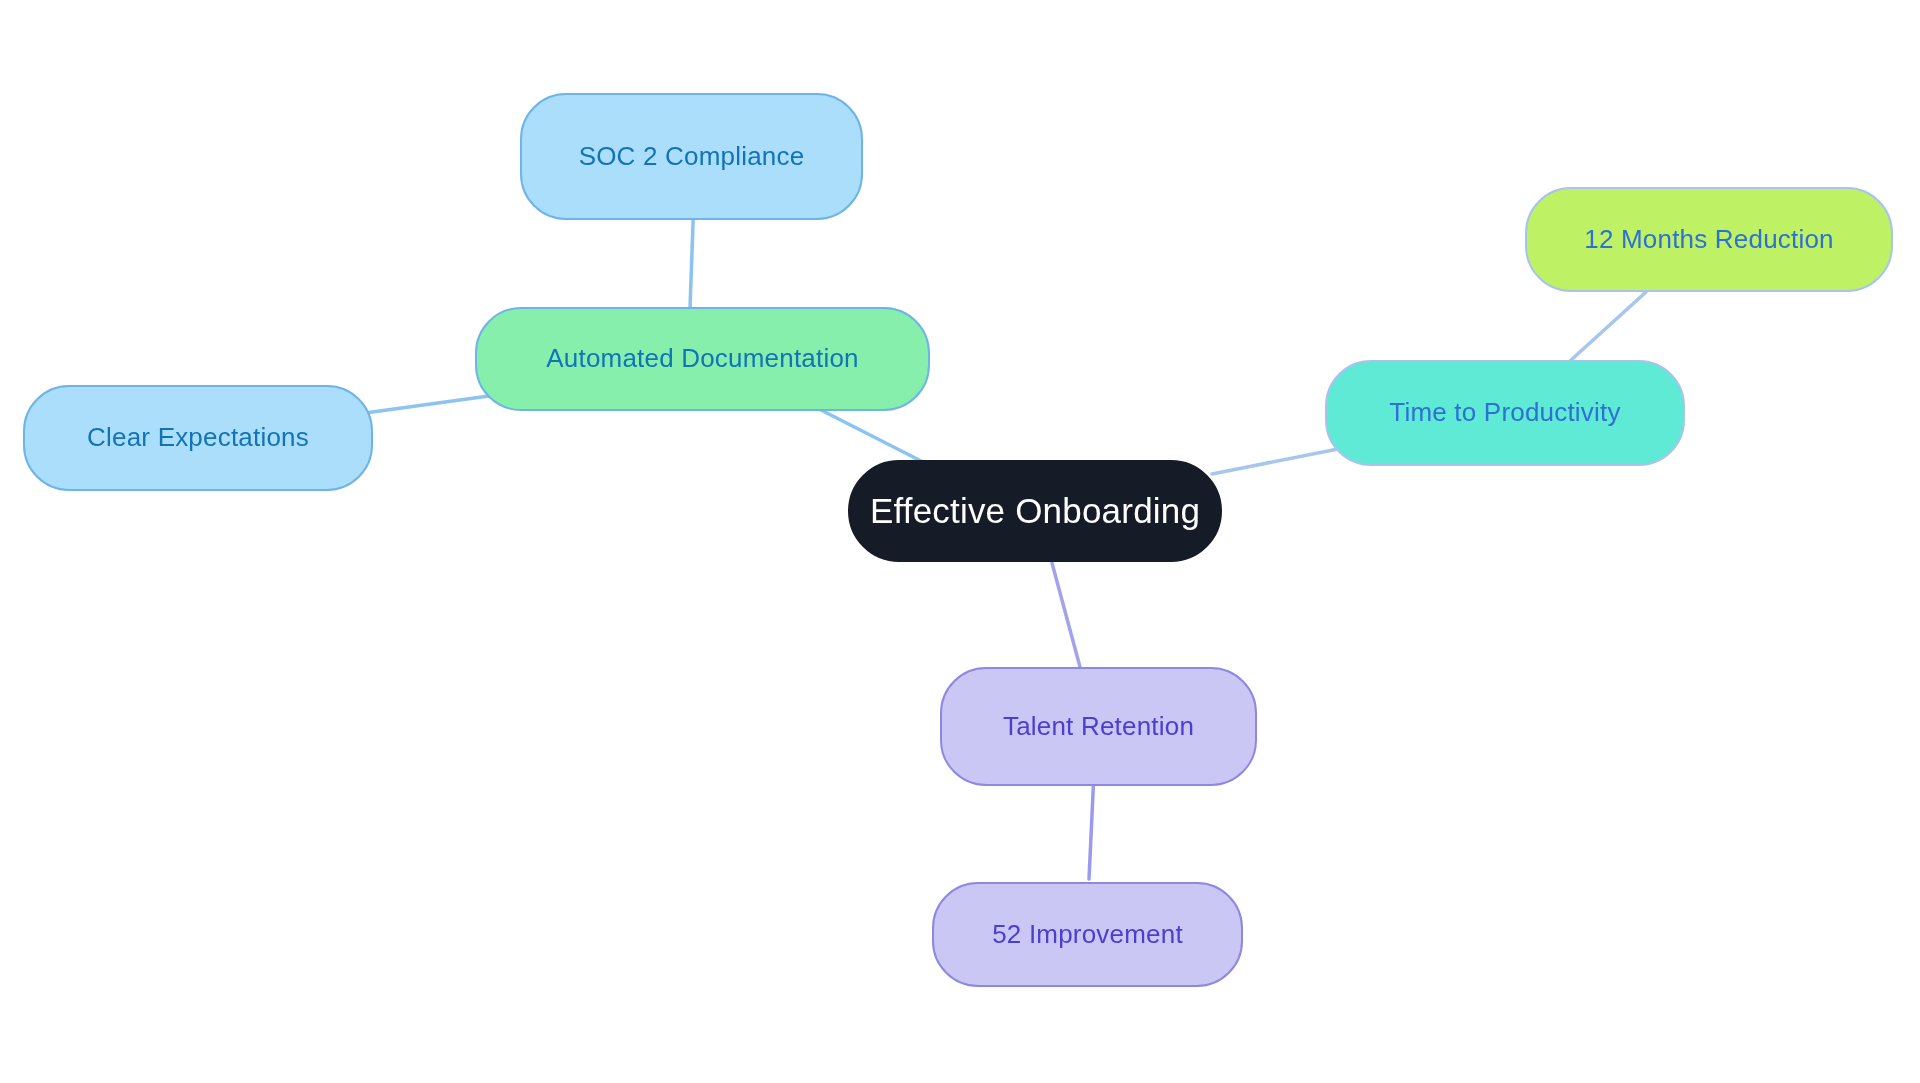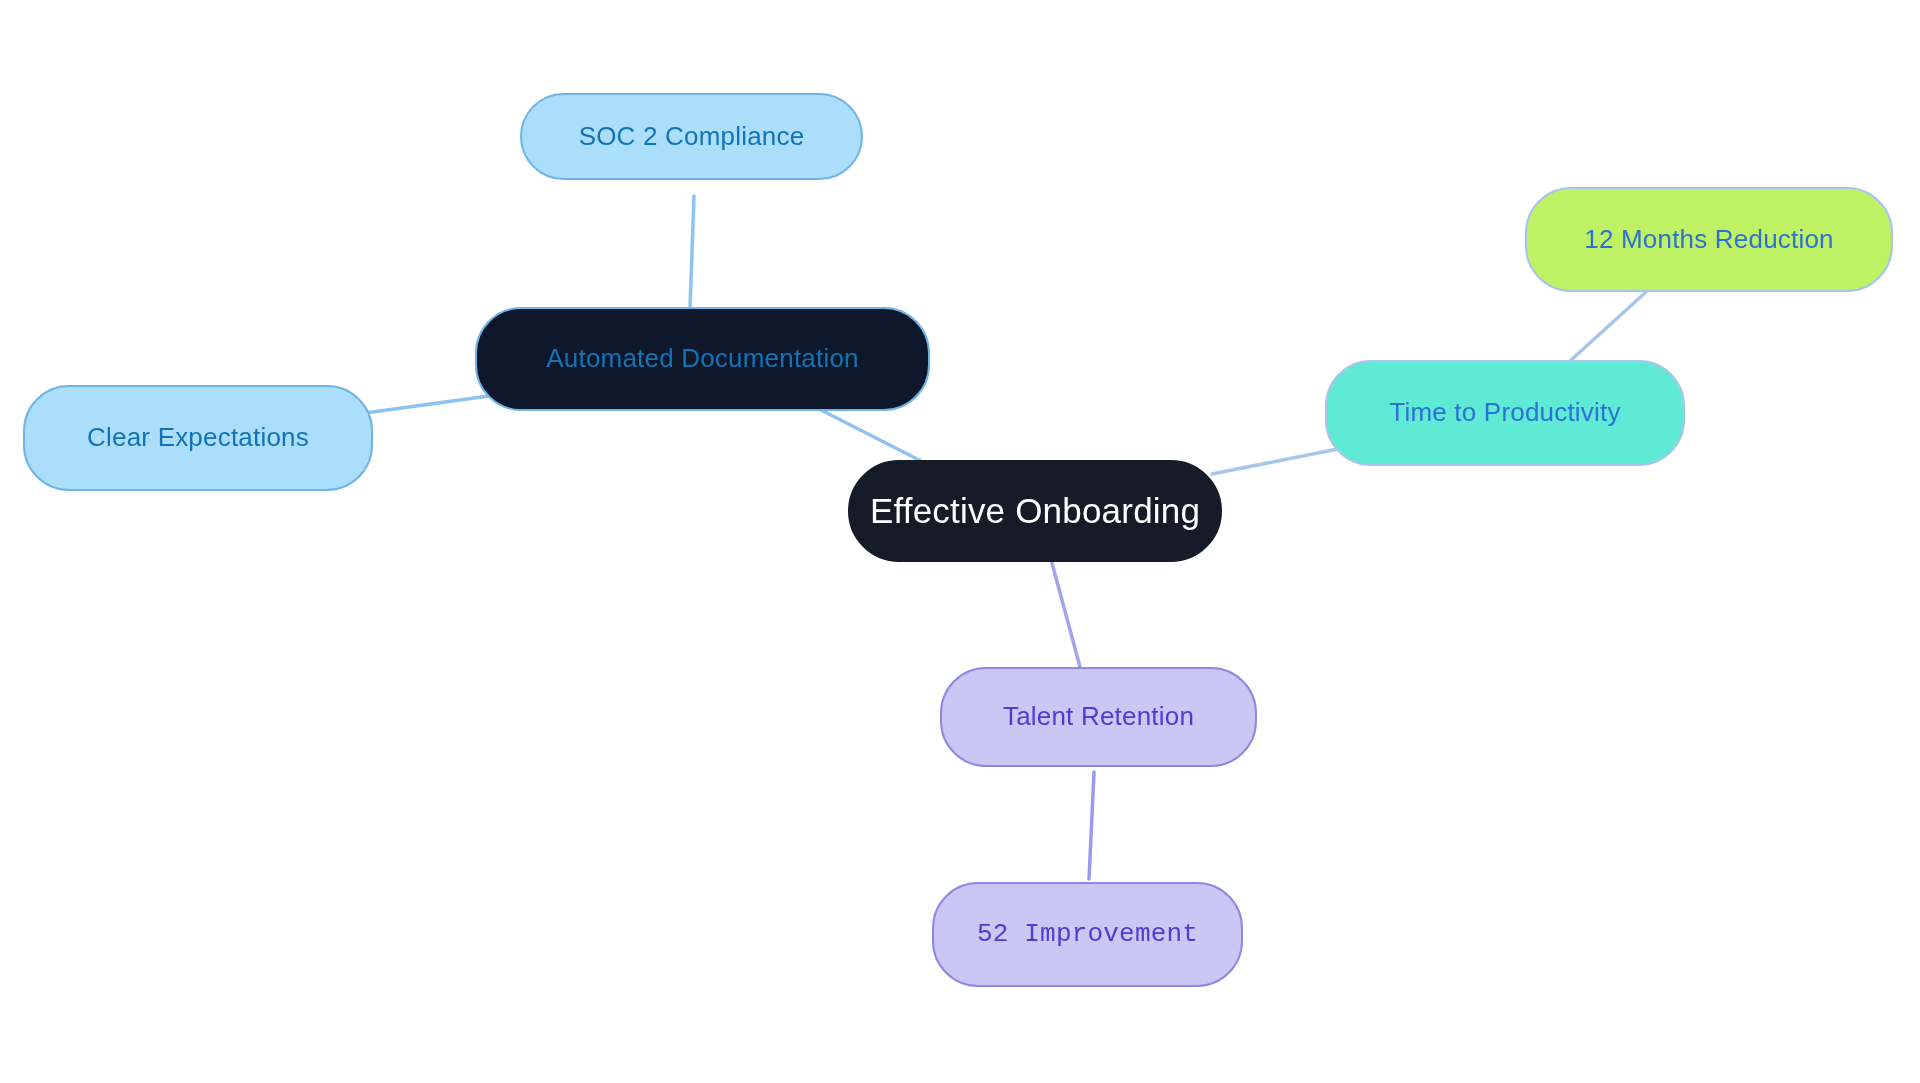--- a/index.html
+++ b/index.html
@@ -51,41 +51,41 @@
     <line x1="1212" y1="474" x2="1338" y2="449" stroke-width="3.5" stroke-linecap="round" stroke="#a6c6ee"></line>
     <line x1="1646" y1="292" x2="1570" y2="361" stroke-width="3.5" stroke-linecap="round" stroke="#a6c6ee"></line>
     <line x1="1052" y1="563" x2="1080" y2="667" stroke-width="3.5" stroke-linecap="round" stroke="#a3a3ec"></line>
     <line x1="1094" y1="772" x2="1089" y2="879" stroke-width="3.5" stroke-linecap="round" stroke="#9a9af0"></line>
   </svg>
 
   <div class="node node-root" style="left: 848px; top: 460px; width: 374px; height: 102px; border-radius: 51px; background: rgb(21, 28, 40); border-color: rgb(21, 28, 40); color: rgb(255, 255, 255);">
     <span class="node-label">Effective Onboarding</span>
   </div>
 
-  <div class="node" style="left: 475px; top: 307px; width: 455px; height: 104px; border-radius: 46px; background: #0f172a; border-color: rgb(111, 180, 233); color: rgb(18, 116, 182);">
+  <div class="node" style="left: 475px; top: 307px; width: 455px; height: 104px; border-radius: 46px; background: #86efac; border-color: rgb(111, 180, 233); color: rgb(18, 116, 182);">
     <span class="node-label">Automated Documentation</span>
   </div>
 
-  <div class="node" style="left: 520px; top: 93px; width: 343px; height: 87px; border-radius: 46px; background: rgb(171, 222, 251); border-color: rgb(111, 180, 233); color: rgb(18, 116, 182);">
+  <div class="node" style="left: 520px; top: 93px; width: 343px; height: 127px; border-radius: 46px; background: rgb(171, 222, 251); border-color: rgb(111, 180, 233); color: rgb(18, 116, 182);">
     <span class="node-label">SOC 2 Compliance</span>
   </div>
 
   <div class="node" style="left: 23px; top: 385px; width: 350px; height: 106px; border-radius: 46px; background: rgb(171, 222, 251); border-color: rgb(111, 180, 233); color: rgb(18, 116, 182);">
     <span class="node-label">Clear Expectations</span>
   </div>
 
   <div class="node" style="left: 1325px; top: 360px; width: 360px; height: 106px; border-radius: 46px; background: #5eead4; border-color: rgb(168, 196, 238); color: rgb(46, 112, 211);">
     <span class="node-label">Time to Productivity</span>
   </div>
 
   <div class="node" style="left: 1525px; top: 187px; width: 368px; height: 105px; border-radius: 46px; background: #bef264; border-color: rgb(168, 196, 238); color: rgb(46, 112, 211);">
     <span class="node-label">12 Months Reduction</span>
   </div>
 
-  <div class="node" style="left: 940px; top: 667px; width: 317px; height: 100px; border-radius: 46px; background: rgb(202, 199, 245); border-color: rgb(143, 136, 227); color: rgb(75, 62, 209);">
+  <div class="node" style="left: 940px; top: 667px; width: 317px; height: 119px; border-radius: 46px; background: rgb(202, 199, 245); border-color: rgb(143, 136, 227); color: rgb(75, 62, 209);">
     <span class="node-label">Talent Retention</span>
   </div>
 
-  <div class="node" style="left: 932px; top: 882px; width: 311px; height: 105px; border-radius: 46px; background: rgb(202, 199, 245); border-color: rgb(143, 136, 227); color: rgb(75, 62, 209); font-family: Liberation Mono, monospace;">
+  <div class="node" style="left: 932px; top: 882px; width: 311px; height: 105px; border-radius: 46px; background: rgb(202, 199, 245); border-color: rgb(143, 136, 227); color: rgb(75, 62, 209);">
     <span class="node-label">52 Improvement</span>
   </div>
 
 </div>
 
 </body></html>

